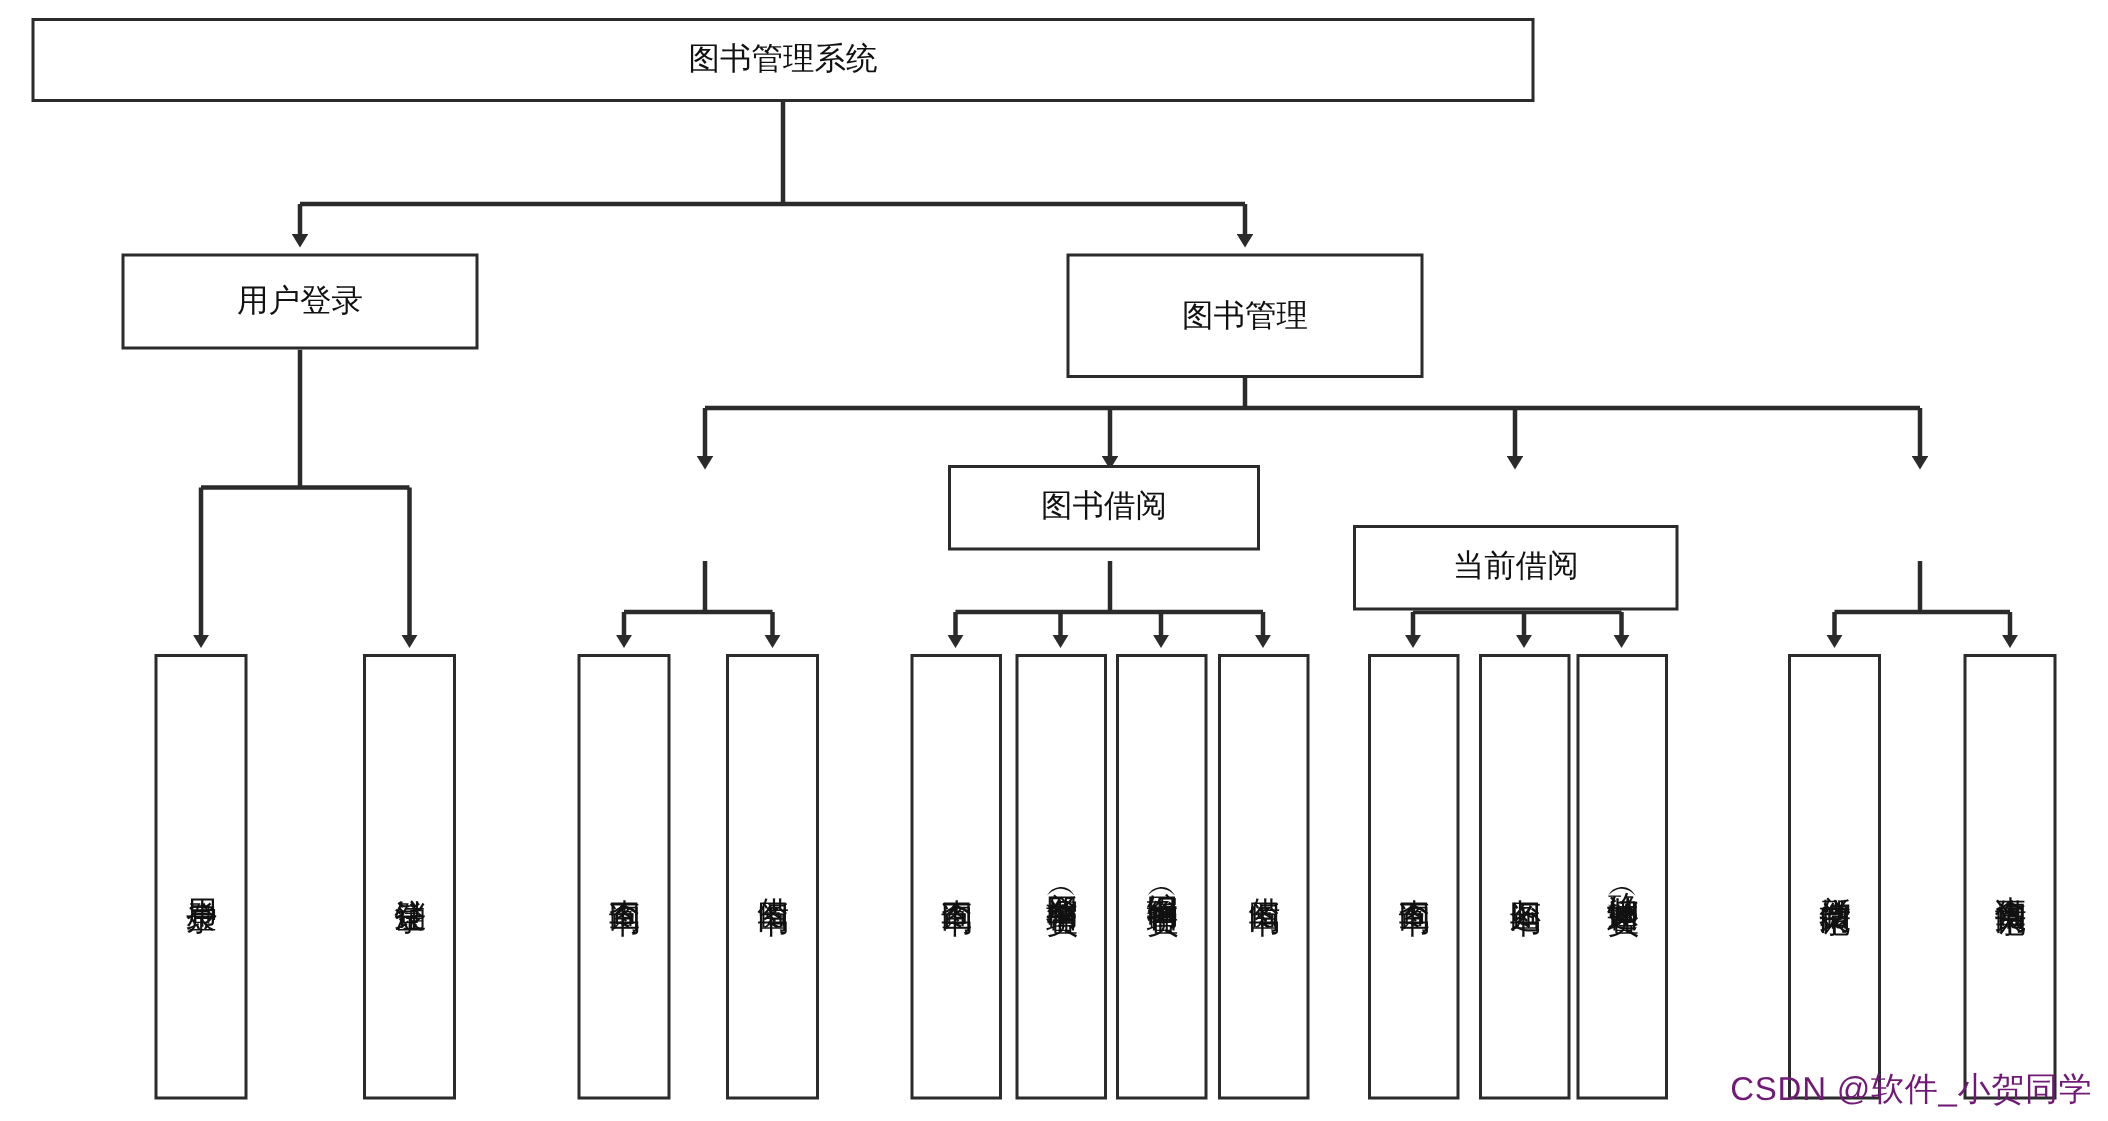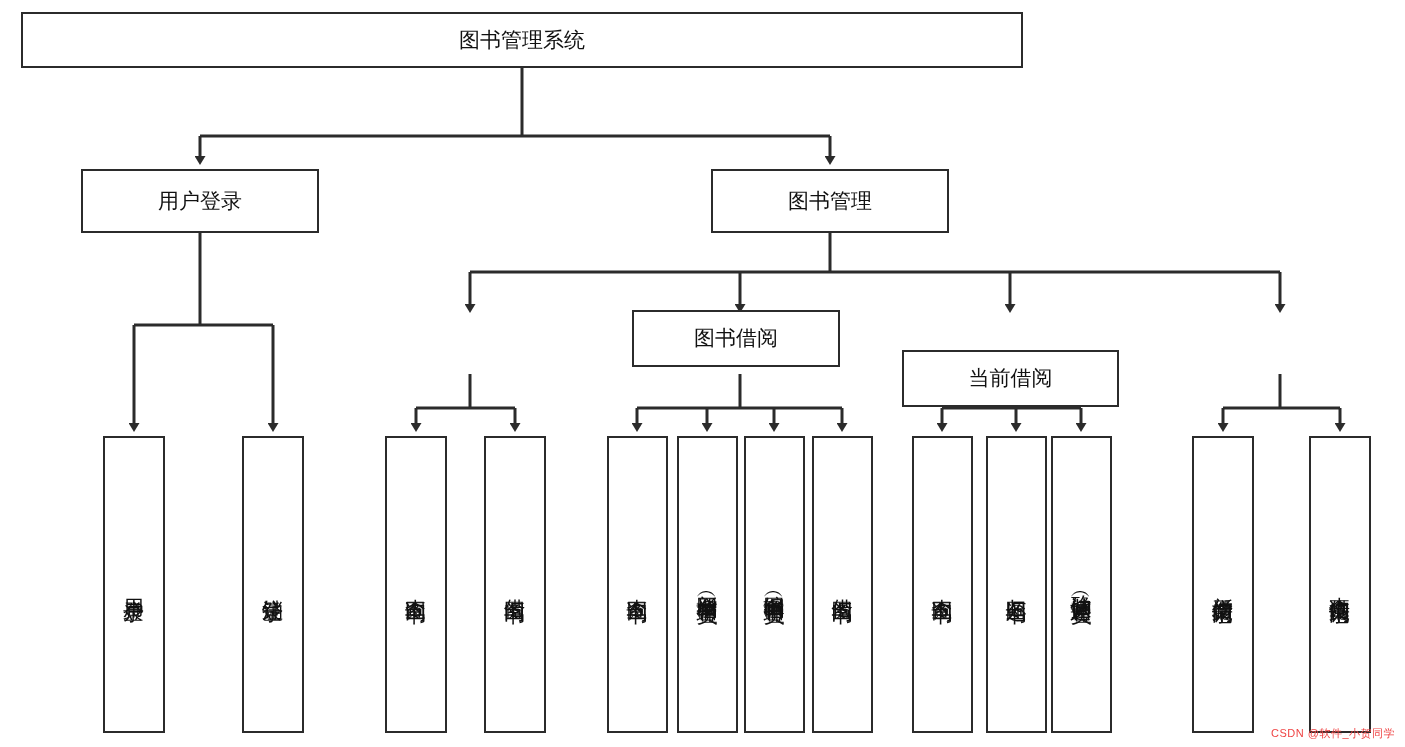--- a/index.html
+++ b/index.html
@@ -46,22 +46,22 @@
     writing-mode: vertical-rl;
     text-orientation: upright;
     font-size: 21px;
     letter-spacing: 1.5px;
     line-height: 1.0;
   }
   .watermark {
     position: absolute;
     right: 10px;
     bottom: 6px;
-    font-size: 11px;
-    color: #ef4444;
+    font-size: 22px;
+    color: #701a75;
     letter-spacing: 0.5px;
     z-index: 5;
     white-space: nowrap;
   }
 </style>
 </head>
 <body>
 
 <div id="canvas">
 
@@ -115,21 +115,21 @@
     </g>
   </svg>
 
   <div class="node" style="left:21px; top:12px; width:1002px; height:56px;">
     <span class="node-label h-label">图书管理系统</span>
   </div>
 
   <div class="node" style="left:81px; top:169px; width:238px; height:64px;">
     <span class="node-label h-label">用户登录</span>
   </div>
-  <div class="node" style="left:711px; top:169px; width:238px; height:64px;font-family:Liberation Serif, serif;">
+  <div class="node" style="left:711px; top:169px; width:238px; height:83px;font-family:Liberation Serif, serif;">
     <span class="node-label h-label">图书管理</span>
   </div>
 
   <div class="node" style="left:632px; top:310px; width:208px; height:57px;">
     <span class="node-label h-label">图书借阅</span>
   </div>
   <div class="node" style="left:902px; top:317px; width:217px; height:57px;margin-top:33px;">
     <span class="node-label h-label">当前借阅</span>
   </div>
 

